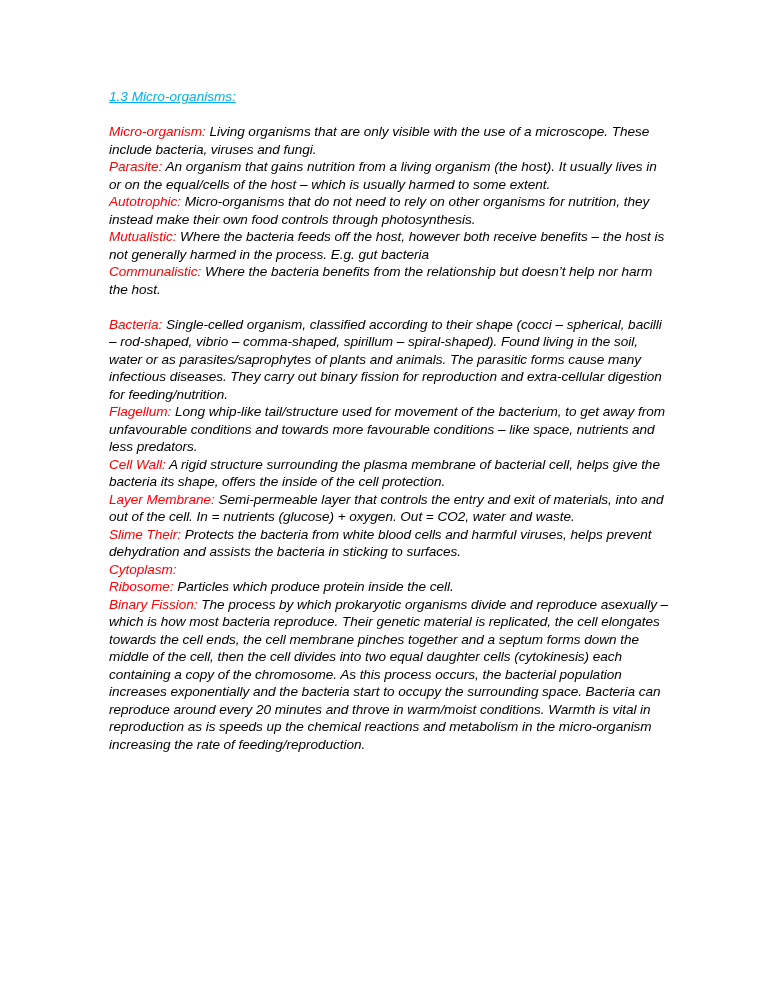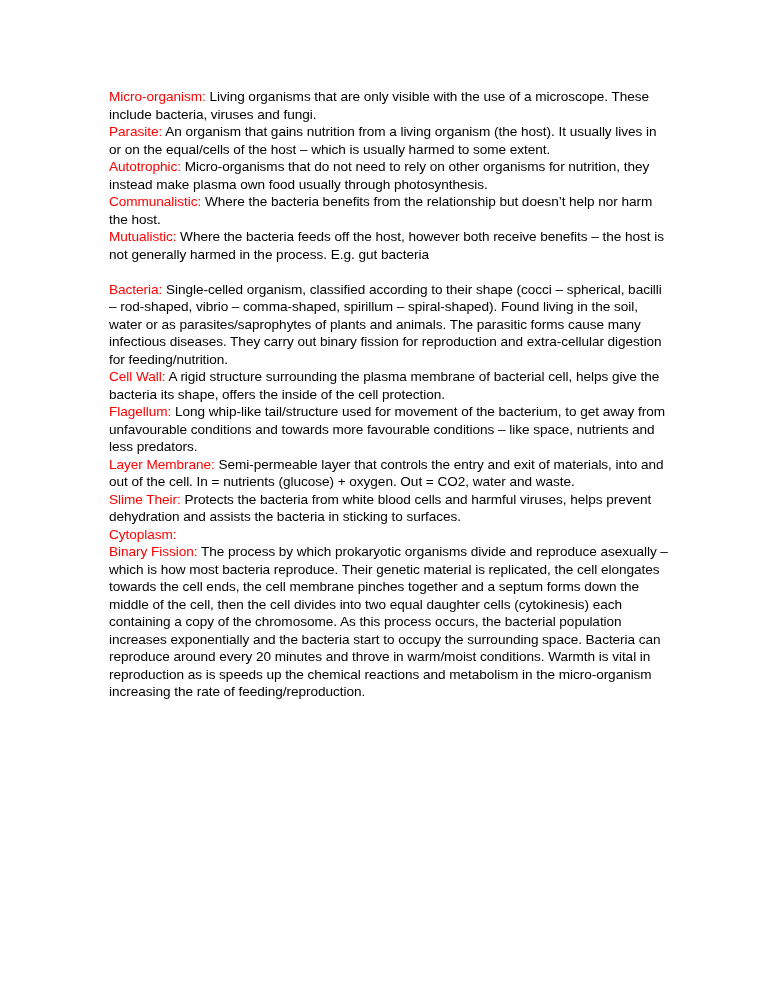--- a/index.html
+++ b/index.html
@@ -27,45 +27,48 @@
       color: #00B0F0;
       font-size: 13.6px;
       line-height: 18px;
       margin: 0 0 17px 0;
     }
     .entry {
       font-size: 13.6px;
       line-height: 17.5px;
       margin: 0;
       letter-spacing: -0.05px;
+      font-style: italic;
     }
     .term {
       color: #FF0000;
     }
     .spacer {
       height: 17.5px;
     }
   </style>
 </head>
 <body>
 
 <div class="page">
+  <p class="heading">1.3 Micro-organisms:</p>
 
   <div>
     <p class="entry"><span class="term">Micro-organism:</span><span> Living organisms that are only visible with the use of a microscope. These include bacteria, viruses and fungi.</span></p>
     <p class="entry"><span class="term">Parasite:</span><span> An organism that gains nutrition from a living organism (the host). It usually lives in or on the equal/cells of the host – which is usually harmed to some extent.</span></p>
-    <p class="entry"><span class="term">Autotrophic:</span><span> Micro-organisms that do not need to rely on other organisms for nutrition, they instead make plasma own food usually through photosynthesis.</span></p>
+    <p class="entry"><span class="term">Autotrophic:</span><span> Micro-organisms that do not need to rely on other organisms for nutrition, they instead make their own food controls through photosynthesis.</span></p>
+    <p class="entry"><span class="term">Mutualistic:</span><span> Where the bacteria feeds off the host, however both receive benefits – the host is not generally harmed in the process. E.g. gut bacteria</span></p>
     <p class="entry"><span class="term">Communalistic:</span><span> Where the bacteria benefits from the relationship but doesn’t help nor harm the host.</span></p>
-    <p class="entry"><span class="term">Mutualistic:</span><span> Where the bacteria feeds off the host, however both receive benefits – the host is not generally harmed in the process. E.g. gut bacteria</span></p>
   </div>
 
   <div class="spacer"></div>
 
   <div>
     <p class="entry"><span class="term">Bacteria:</span><span> Single-celled organism, classified according to their shape (cocci – spherical, bacilli – rod-shaped, vibrio – comma-shaped, spirillum – spiral-shaped). Found living in the soil, water or as parasites/saprophytes of plants and animals. The parasitic forms cause many infectious diseases. They carry out binary fission for reproduction and extra-cellular digestion for feeding/nutrition.</span></p>
+    <p class="entry"><span class="term">Flagellum:</span><span> Long whip-like tail/structure used for movement of the bacterium, to get away from unfavourable conditions and towards more favourable conditions – like space, nutrients and less predators.</span></p>
     <p class="entry"><span class="term">Cell Wall:</span><span> A rigid structure surrounding the plasma membrane of bacterial cell, helps give the bacteria its shape, offers the inside of the cell protection.</span></p>
-    <p class="entry"><span class="term">Flagellum:</span><span> Long whip-like tail/structure used for movement of the bacterium, to get away from unfavourable conditions and towards more favourable conditions – like space, nutrients and less predators.</span></p>
     <p class="entry"><span class="term">Layer Membrane:</span><span> Semi-permeable layer that controls the entry and exit of materials, into and out of the cell. In = nutrients (glucose) + oxygen. Out = CO2, water and waste.</span></p>
     <p class="entry"><span class="term">Slime Their:</span><span> Protects the bacteria from white blood cells and harmful viruses, helps prevent dehydration and assists the bacteria in sticking to surfaces.</span></p>
     <p class="entry"><span class="term">Cytoplasm:</span><span></span></p>
+    <p class="entry"><span class="term">Ribosome:</span><span> Particles which produce protein inside the cell.</span></p>
     <p class="entry"><span class="term">Binary Fission:</span><span> The process by which prokaryotic organisms divide and reproduce asexually – which is how most bacteria reproduce. Their genetic material is replicated, the cell elongates towards the cell ends, the cell membrane pinches together and a septum forms down the middle of the cell, then the cell divides into two equal daughter cells (cytokinesis) each containing a copy of the chromosome. As this process occurs, the bacterial population increases exponentially and the bacteria start to occupy the surrounding space. Bacteria can reproduce around every 20 minutes and throve in warm/moist conditions. Warmth is vital in reproduction as is speeds up the chemical reactions and metabolism in the micro-organism increasing the rate of feeding/reproduction.</span></p>
   </div>
 </div>
 
 </body></html>

